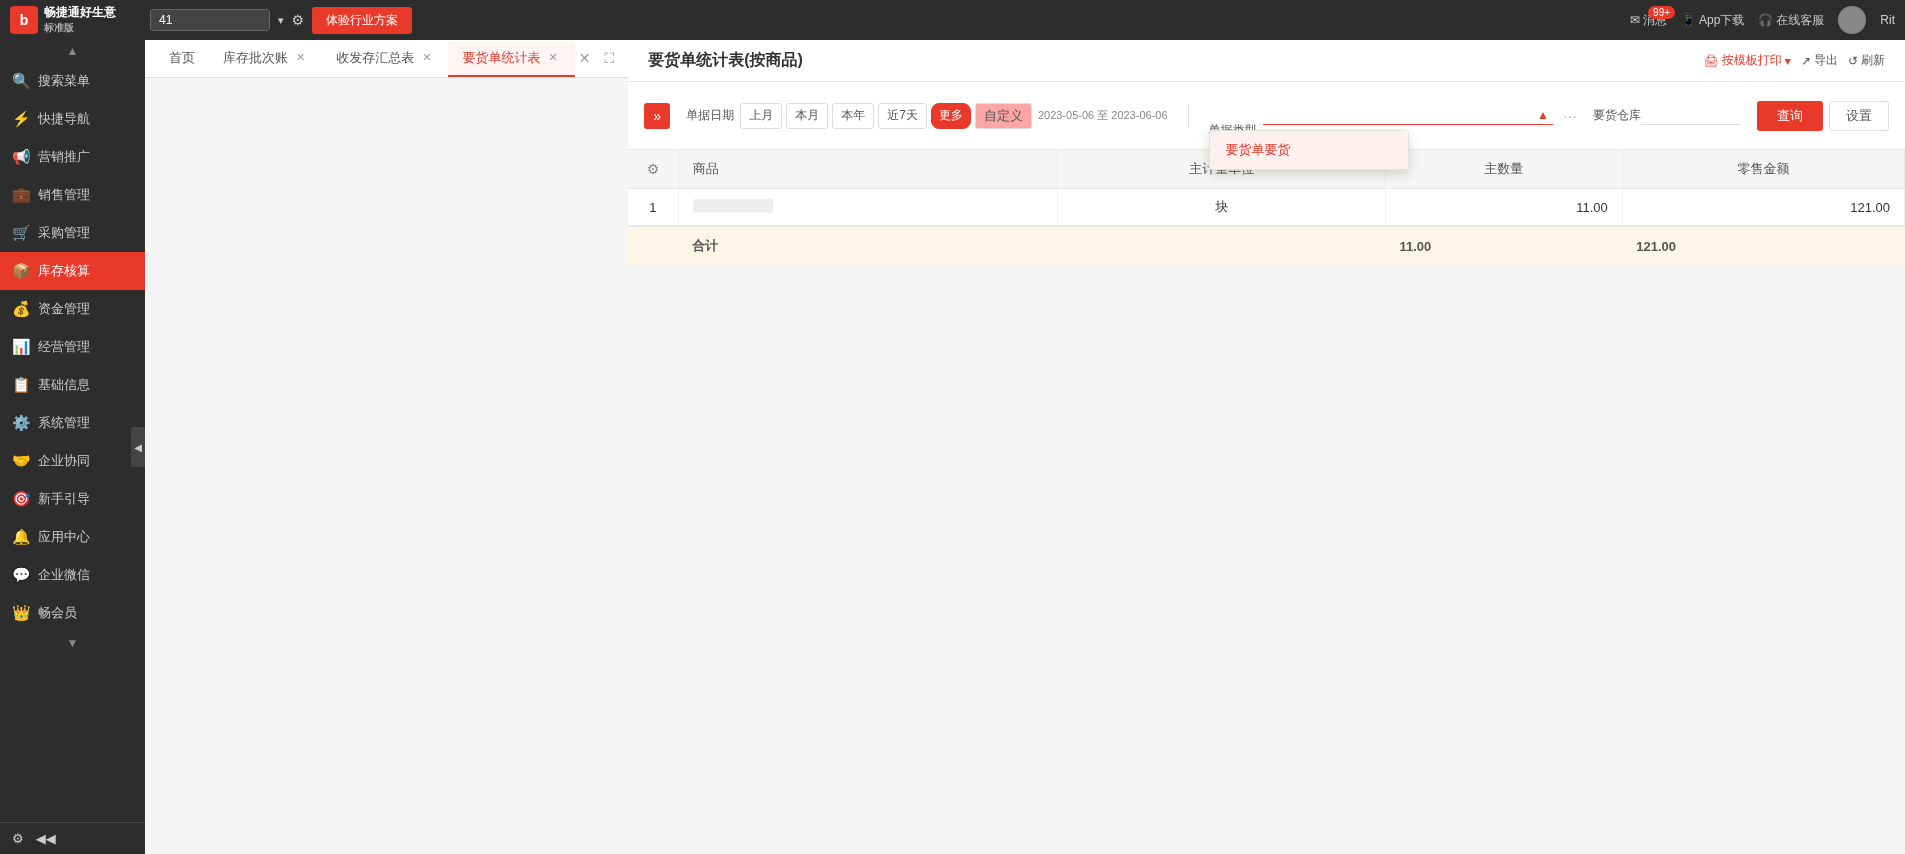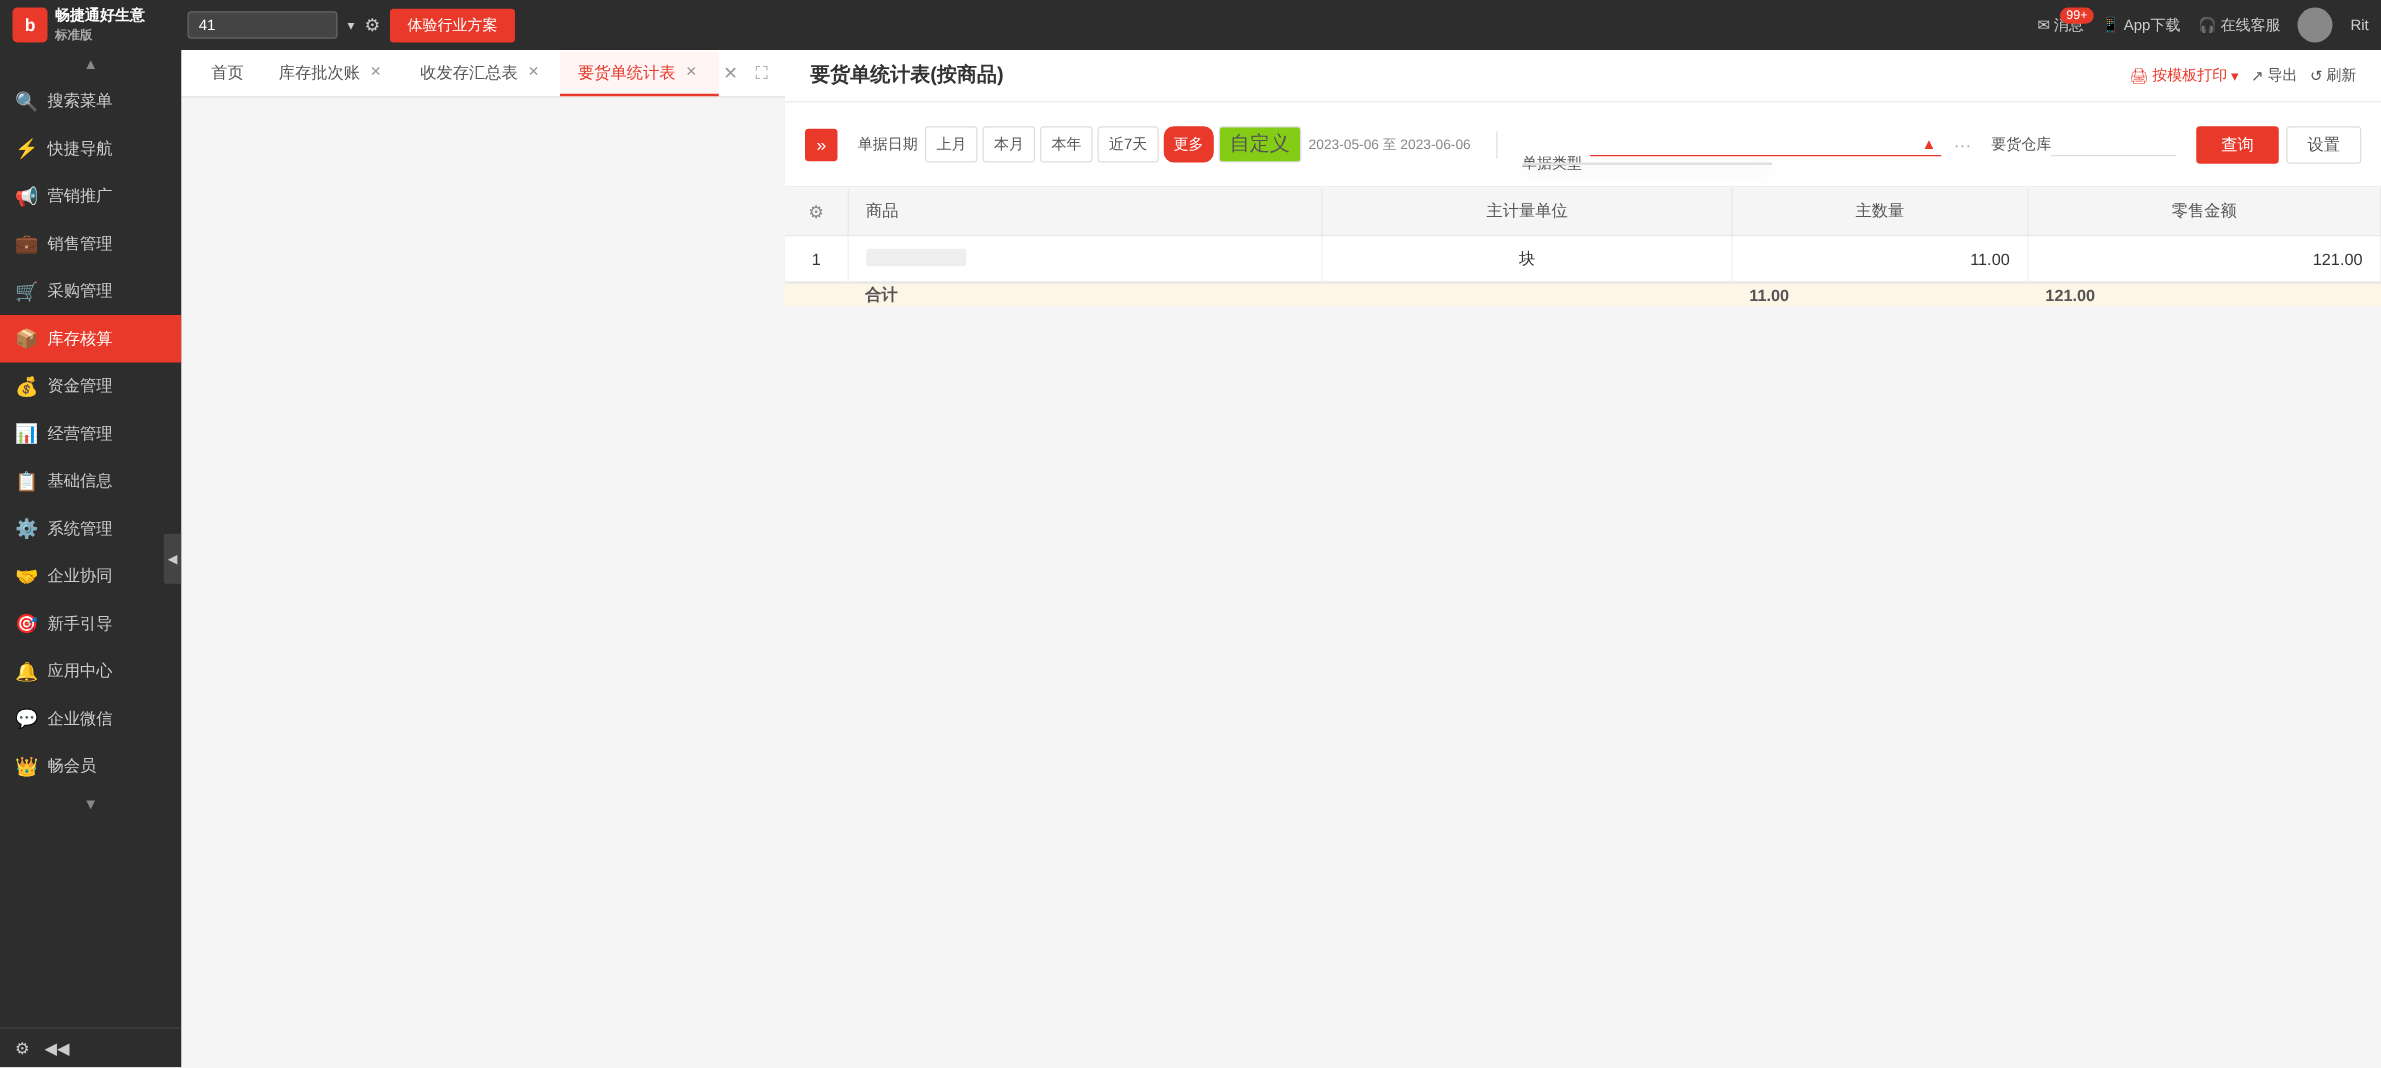--- a/index.html
+++ b/index.html
@@ -54,21 +54,21 @@
     .btn-refresh { color: #555; font-size: 12px; cursor: pointer; display: flex; align-items: center; gap: 3px; }
 
     
     .filter-area { background: #fff; padding: 10px 16px; border-bottom: 1px solid #e8e8e8; display: flex; align-items: center; gap: 16px; flex-wrap: wrap; flex-shrink: 0; }
     .filter-toggle-btn { width: 26px; height: 26px; background: #e8392a; border-radius: 3px; display: flex; align-items: center; justify-content: center; cursor: pointer; color: #fff; font-size: 14px; }
     .filter-group { display: flex; align-items: center; gap: 6px; flex-wrap: wrap; }
     .filter-label { color: #555; font-size: 12px; white-space: nowrap; }
     .filter-date-btns { display: flex; gap: 4px; }
     .filter-date-btn { padding: 3px 8px; border: 1px solid #ddd; border-radius: 3px; background: #fff; cursor: pointer; font-size: 12px; color: #555; font-family: inherit; }
     .filter-date-btn.badge-red { background: #e8392a; color: #fff; border-color: #e8392a; border-radius: 8px; padding: 2px 7px; }
-    .filter-date-custom { padding: 3px 8px; border: 1px solid #ddd; border-radius: 3px; background: #84cc16; cursor: pointer; font-size: 16px; color: #555; font-family: inherit; }
+    .filter-date-custom { padding: 3px 8px; border: 1px solid #ddd; border-radius: 3px; background: #fca5a5; cursor: pointer; font-size: 13px; color: #555; font-family: inherit; }
     .filter-date-range { font-size: 11px; color: #888; }
     .filter-separator { width: 1px; height: 22px; background: #e0e0e0; margin: 0 4px; }
     .filter-type-group { display: flex; align-items: center; gap: 6px; flex: 1; min-width: 200px; position: relative; }
     .filter-type-label { color: #555; font-size: 12px; white-space: nowrap; margin-top: 30px; }
     .filter-type-input-wrap { flex: 1; border: none; border-bottom: 1px solid #e8392a; display: flex; align-items: center; gap: 4px; padding: 2px 4px; }
     .filter-type-input { border: none; outline: none; font-size: 12px; flex: 1; color: #333; font-family: inherit; }
     .filter-type-arrow { color: #e8392a; cursor: pointer; font-size: 12px; }
     .filter-type-more { color: #aaa; cursor: pointer; font-size: 14px; margin-left: 4px; }
     .filter-warehouse { display: flex; align-items: center; gap: 0; }
     .filter-warehouse-label { color: #555; font-size: 12px; }
@@ -85,21 +85,21 @@
     
     .table-wrap { flex: 1; overflow: auto; background: #fff; }
     table { width: 100%; border-collapse: collapse; font-size: 13px; }
     table thead tr { background: #f5f5f5; }
     table thead th { padding: 10px 14px; text-align: center; color: #555; font-weight: normal; border-bottom: 1px solid #e8e8e8; border-right: 1px solid #e8e8e8; white-space: nowrap; }
     table thead th:first-child { width: 50px; }
     table tbody tr { background: #fff; }
     table tbody td { padding: 9px 14px; text-align: center; border-bottom: 1px solid #f0f0f0; border-right: 1px solid #f0f0f0; color: #333; }
     table tbody td.text-right { text-align: right; }
     table tfoot tr { background: #fdf5e6; }
-    table tfoot td { padding: 0 14px; border-top: 2px solid #e8e8e8; color: #555; font-weight: bold; }
+    table tfoot td { padding: 10px 14px; border-top: 2px solid #e8e8e8; color: #555; font-weight: bold; }
     .th-settings-icon { color: #888; cursor: pointer; font-size: 14px; }
     .col-product { text-align: left !important; }
     .product-placeholder { display: inline-block; width: 80px; height: 14px; background: #eee; border-radius: 2px; }
 
     
     .sidebar-scroll-btn { display: flex; align-items: center; justify-content: center; padding: 4px; cursor: pointer; color: #888; font-size: 12px; }
   </style>
 </head>
 <body>
 
@@ -277,20 +277,21 @@
         <div class="filter-type-group" style="position:relative;">
           <span class="filter-type-label">单据类型</span>
           <div class="filter-type-input-wrap">
             <input class="filter-type-input" style="">
             <span class="filter-type-arrow">▲</span>
           </div>
           <span class="filter-type-more">···</span>
 
           <div class="dropdown-popup" id="type-dropdown">
             <div id="dropdown-items-container">
+                <div class="dropdown-item selected">要货单要货</div>
               </div>
           </div>
         </div>
         <div class="filter-warehouse">
           <span class="filter-warehouse-label">要货仓库</span>
           <input class="filter-warehouse-input" style="">
         </div>
         <div class="filter-actions">
           <button class="btn-search">查询</button>
           <button class="btn-settings">设置</button>

